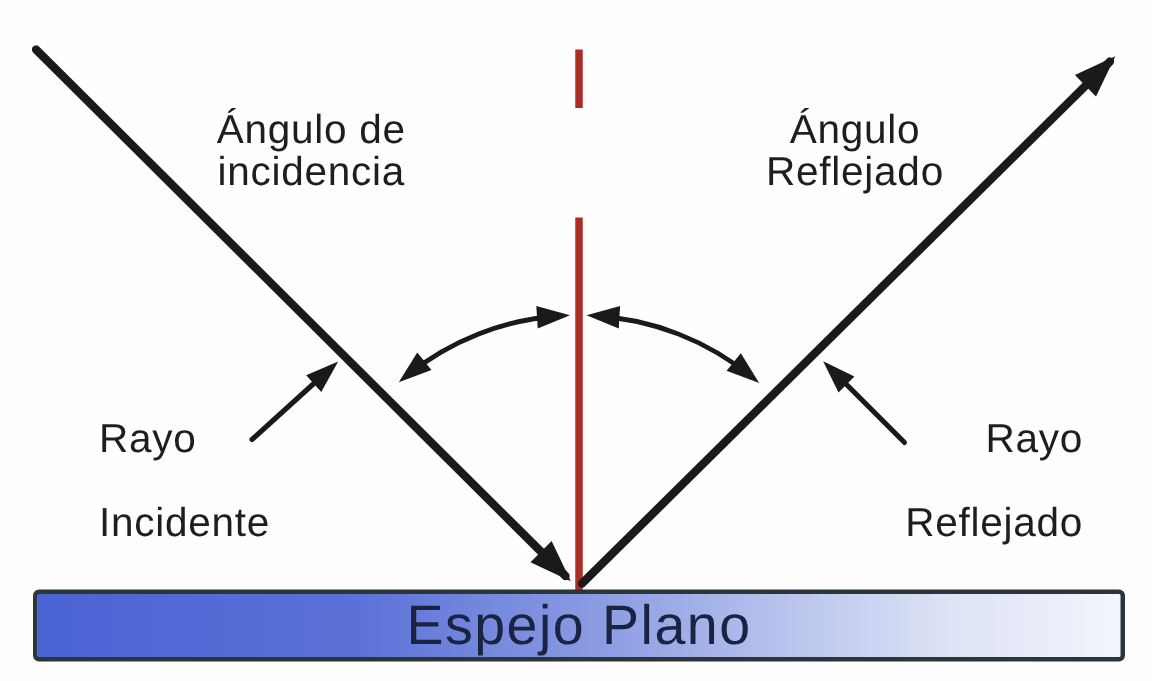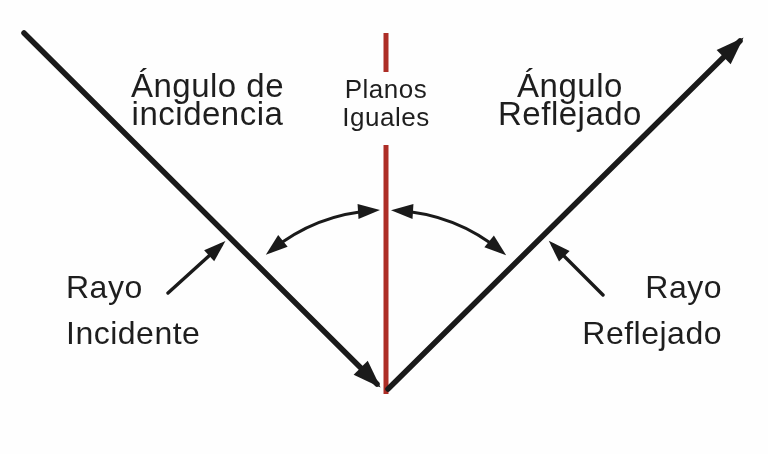--- a/index.html
+++ b/index.html
@@ -49,26 +49,26 @@
     stroke: none;
   }
   .label {
     position: absolute;
     color: var(--label-color, #1e1e1e);
     white-space: pre-line;
     text-align: center;
     letter-spacing: 0.5px;
   }
   .label-angle {
-    font-size: 33px;
+    font-size: 27px;
     line-height: 28px;
   }
   .label-ray {
-    font-size: 32px;
-    line-height: 46px;
+    font-size: 27px;
+    line-height: 56px;
   }
   .label-angle-incidence { left: 120px; top: 72px; width: 175px; }
   .label-planes-equal    { left: 320px; top: 75px; width: 132px; font-size: 26px; }
   .label-angle-reflected { left: 485px; top: 72px; width: 170px; }
   .label-ray-incident    { left: 66px;  top: 264px; width: 175px; text-align: left; }
   .label-ray-reflected   { left: 556px; top: 264px; width: 166px; text-align: right; }
   .mirror-bar {
     position: absolute;
     left: 22px;
     top: 393px;
@@ -119,26 +119,27 @@
     <path class="arc" d="M 374 210.5 A 182 182 0 0 0 270.5 251" marker-start="url(#arrow-small)" marker-end="url(#arrow-small)"></path>
     <path class="arc" d="M 397 210.5 A 182 182 0 0 1 501.5 251.5" marker-start="url(#arrow-small)" marker-end="url(#arrow-small)"></path>
 
     <line class="pointer" x1="168" y1="293" x2="221" y2="245" marker-end="url(#arrow-small)"></line>
     <line class="pointer" x1="603" y1="295" x2="553" y2="245" marker-end="url(#arrow-small)"></line>
   </svg>
 
   <div class="label label-angle label-angle-incidence">Ángulo de
 incidencia</div>
 
-  <div class="label label-angle label-planes-equal">Planos
-Iguales</div>
 
   <div class="label label-angle label-angle-reflected">Ángulo
 Reflejado</div>
 
   <div class="label label-ray label-ray-incident">Rayo
 Incidente</div>
 
   <div class="label label-ray label-ray-reflected">Rayo
 Reflejado</div>
 
+  <div class="mirror-bar">
+    <span class="mirror-label">Espejo Plano</span>
+  </div>
 
 </div>
 
 </body></html>

